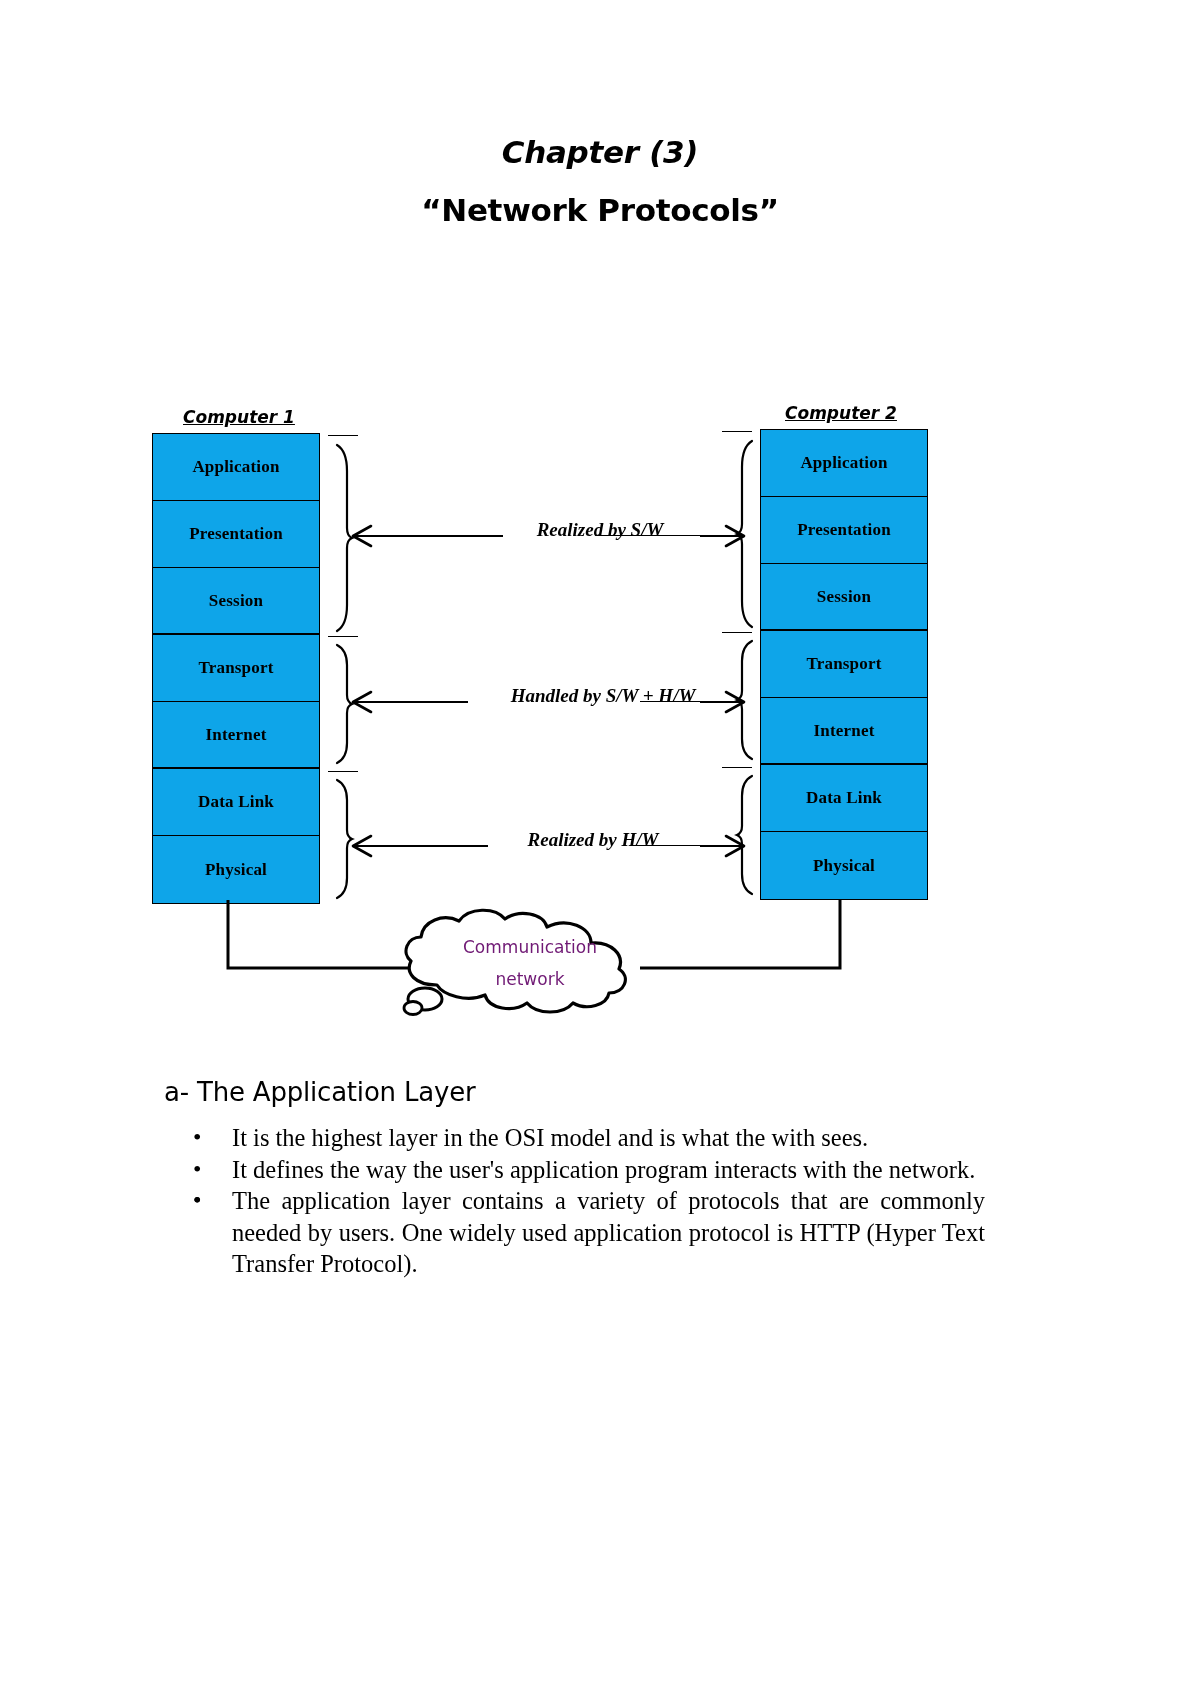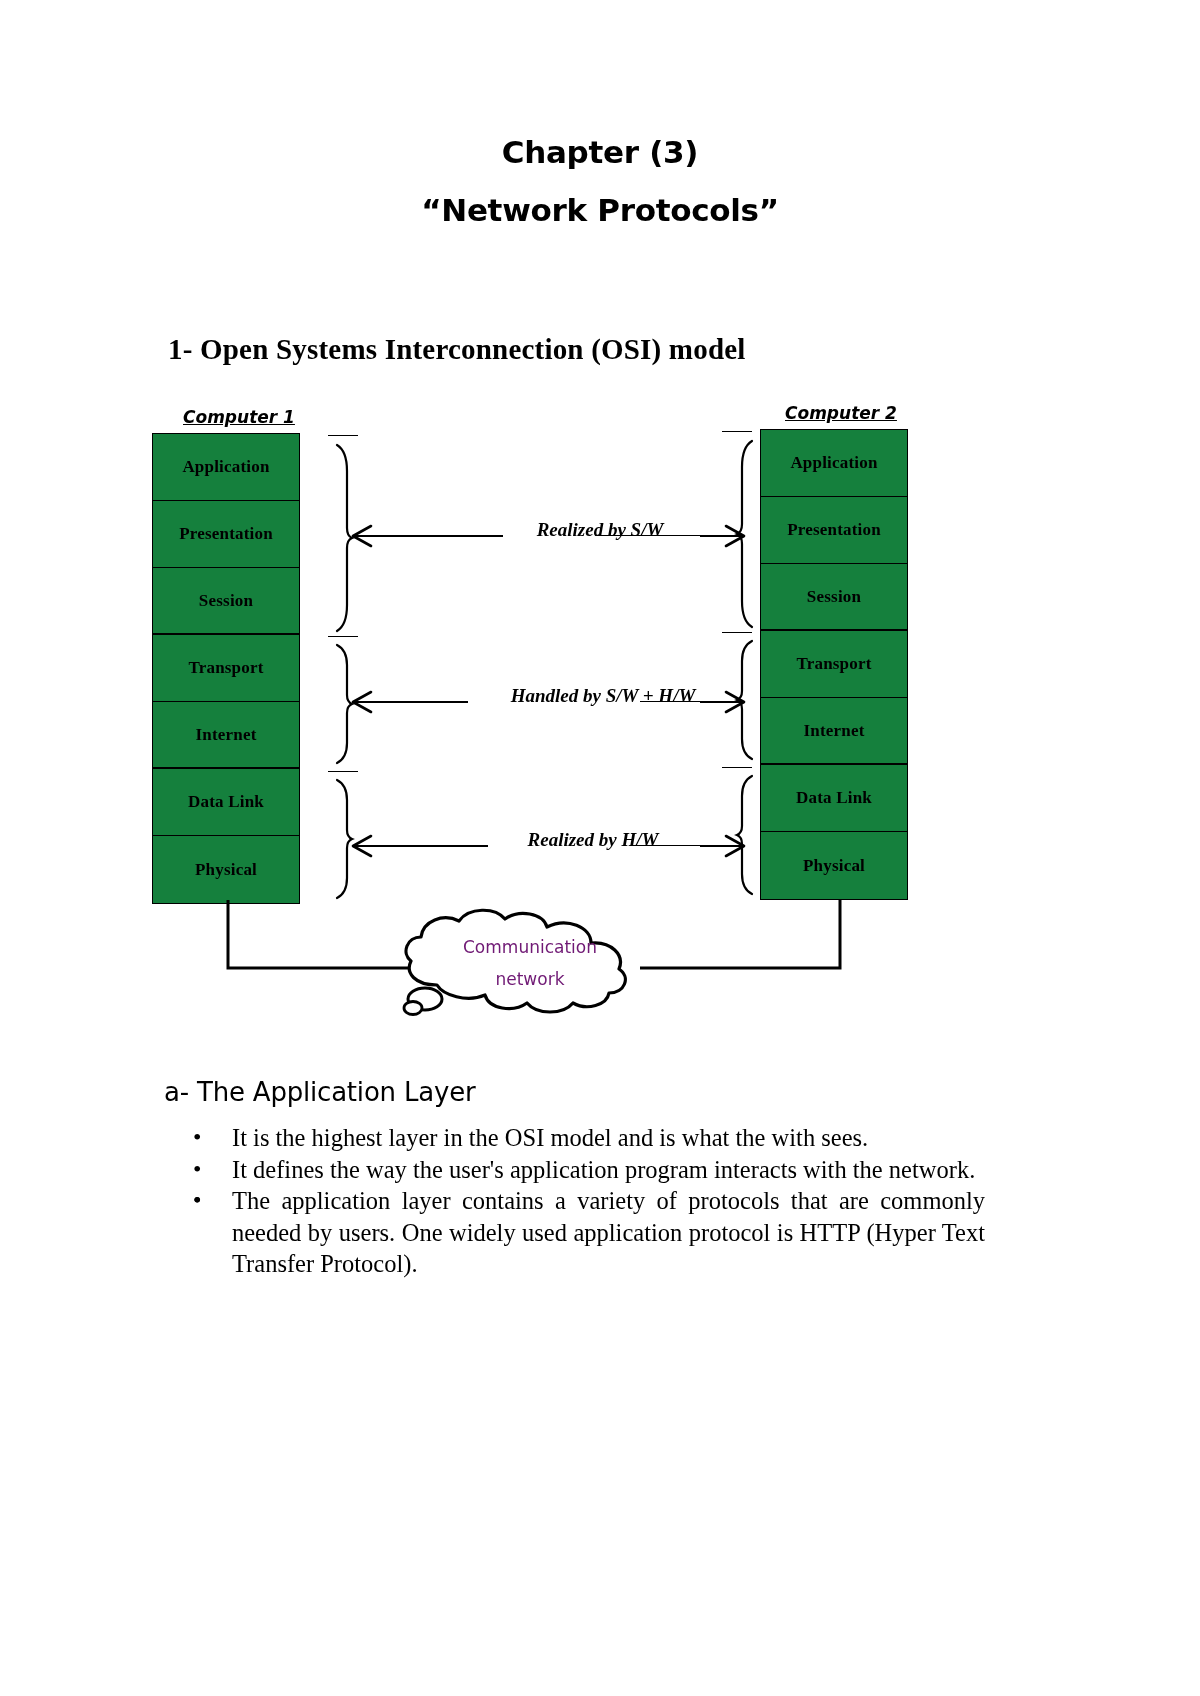--- a/index.html
+++ b/index.html
@@ -27,21 +27,21 @@
   .doc-title {
     position: absolute;
     left: 0;
     width: 1200px;
     text-align: center;
     font-family: "DejaVu Sans", "Liberation Sans", sans-serif;
     font-weight: bold;
     font-size: 31px;
     letter-spacing: -0.3px;
   }
-  #title-1 { top: 134px; }
+  #title-1 { top: 134px; font-style: italic; }
   #title-2 { top: 192px; }
 
   .section-heading {
     position: absolute;
     left: 168px;
     top: 333px;
     font-family: "Liberation Serif", "DejaVu Serif", serif;
     font-weight: bold;
     font-size: 29px;
     letter-spacing: 0.2px;
@@ -63,23 +63,23 @@
     font-style: italic;
     font-size: 17px;
     text-decoration: underline;
     white-space: nowrap;
   }
   #col-title-1 { left: 43px; top: 12px; }
   #col-title-2 { left: 645px; top: 8px; }
 
   .stack {
     position: absolute;
-    width: 148px;
+    width: 168px;
     border: 1.6px solid #000;
-    background: #15803d;
+    background: #0ea5e9;
     box-sizing: border-box;
   }
   #stack-left  { left: 12px;  top: 38px; }
   #stack-right { left: 620px; top: 34px; }
 
   .layer {
     height: 67px;
     border-bottom: 1.6px solid #000;
     display: flex;
     align-items: center;
@@ -183,21 +183,20 @@
 </style>
 </head>
 <body>
 
 <div class="page">
 
   <div class="doc-title" id="title-1">Chapter (3)</div>
 
   <div class="doc-title" id="title-2">“Network Protocols”</div>
 
-  <div class="section-heading">1- Open Systems Interconnection (OSI) model</div>
 
   <div id="diagram">
 
     <div class="col-title" id="col-title-1">Computer 1</div>
 
     <div class="col-title" id="col-title-2">Computer 2</div>
 
     <div class="stack" id="stack-left">
       <div class="layer">Application</div>
       <div class="layer">Presentation</div>

